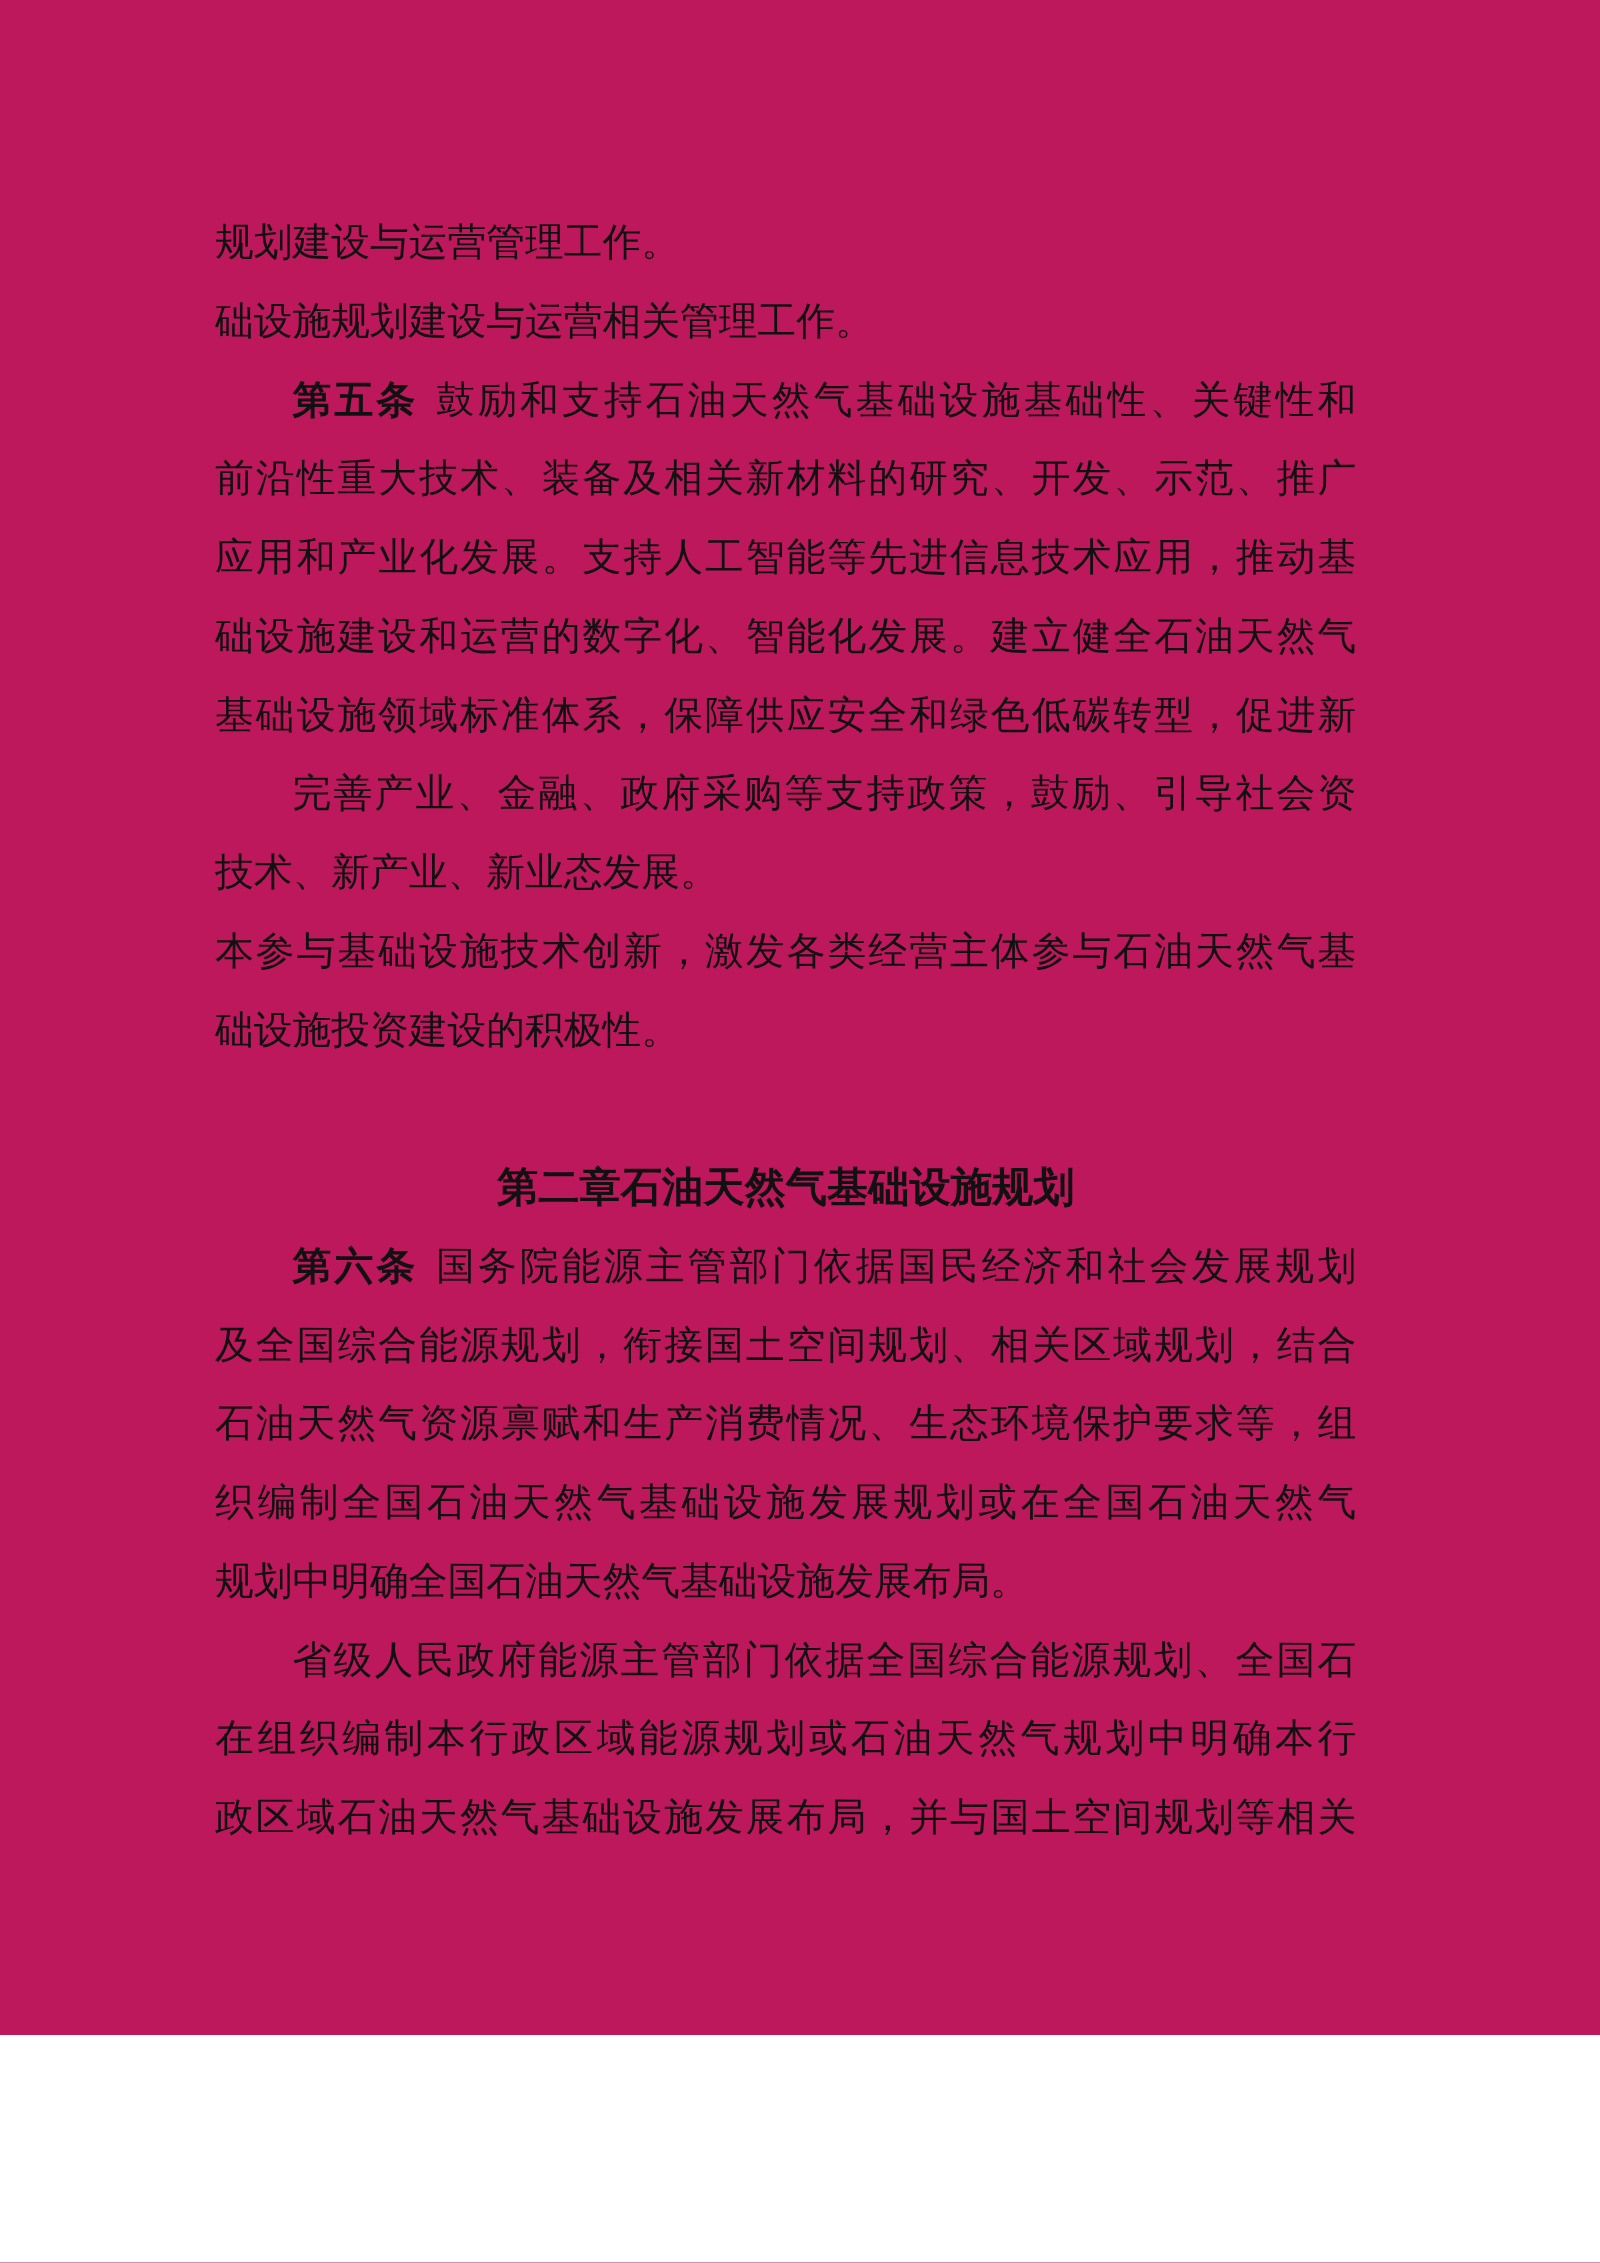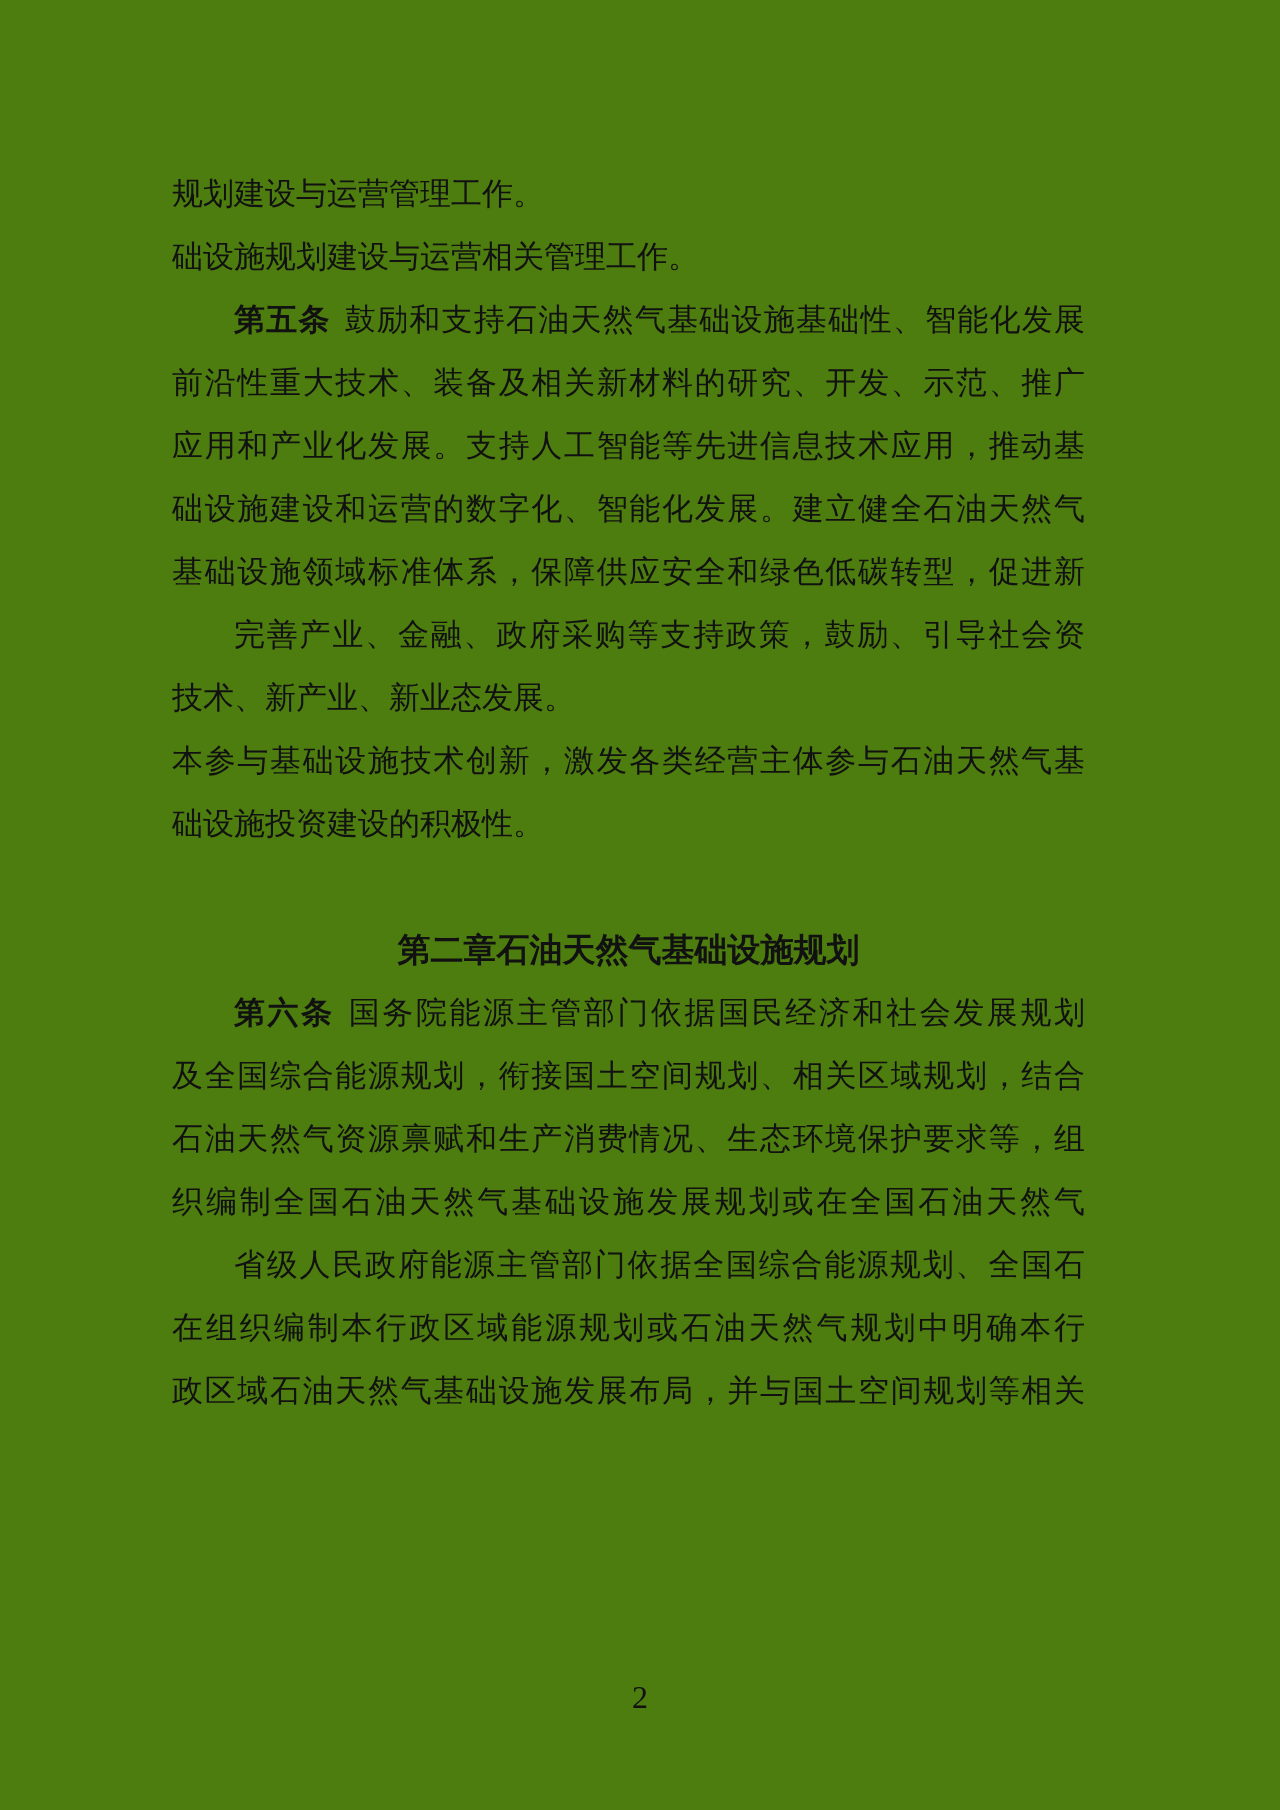--- a/index.html
+++ b/index.html
@@ -3,22 +3,22 @@
 <meta charset="utf-8">
 <style>
   html, body {
     margin: 0;
     padding: 0;
     background: #ffffff;
   }
   .page {
     position: relative;
     width: 1280px;
-    height: 1810px;
-    background: #4d7c0f;
+    height: 1628px;
+    background: #be185d;
     color: #111111;
     font-family: "Liberation Serif", serif;
     overflow: hidden;
   }
   .content {
     position: absolute;
     left: 172px;
     top: 162px;
     width: 913px;
   }
@@ -77,39 +77,40 @@
 </style>
 </head>
 <body>
 
 <div class="page">
   <div class="content">
 
     <div class="line end"><span>规划建设与运营管理工作。</span></div>
     <div class="line end"><span>础设施规划建设与运营相关管理工作。</span></div>
 
-    <div class="line fill indent"><span class="lead">第五条</span><span>鼓励和支持石油天然气基础设施基础性、智能化发展</span></div>
+    <div class="line fill indent"><span class="lead">第五条</span><span>鼓励和支持石油天然气基础设施基础性、关键性和</span></div>
     <div class="line fill"><span>前沿性重大技术、装备及相关新材料的研究、开发、示范、推广</span></div>
     <div class="line fill"><span>应用和产业化发展。支持人工智能等先进信息技术应用，推动基</span></div>
     <div class="line fill"><span>础设施建设和运营的数字化、智能化发展。建立健全石油天然气</span></div>
     <div class="line fill"><span>基础设施领域标准体系，保障供应安全和绿色低碳转型，促进新</span></div>
     <div class="line fill indent"><span>完善产业、金融、政府采购等支持政策，鼓励、引导社会资</span></div>
 
     <div class="line end"><span>技术、新产业、新业态发展。</span></div>
     <div class="line fill"><span>本参与基础设施技术创新，激发各类经营主体参与石油天然气基</span></div>
     <div class="line end"><span>础设施投资建设的积极性。</span></div>
 
     <div class="blank-row"></div>
 
     <div class="chapter"><span class="chapter-no">第二章</span><span>石油天然气基础设施规划</span></div>
 
     <div class="line fill indent"><span class="lead">第六条</span><span>国务院能源主管部门依据国民经济和社会发展规划</span></div>
     <div class="line fill"><span>及全国综合能源规划，衔接国土空间规划、相关区域规划，结合</span></div>
     <div class="line fill"><span>石油天然气资源禀赋和生产消费情况、生态环境保护要求等，组</span></div>
     <div class="line fill"><span>织编制全国石油天然气基础设施发展规划或在全国石油天然气</span></div>
+    <div class="line end"><span>规划中明确全国石油天然气基础设施发展布局。</span></div>
 
     <div class="line fill indent"><span>省级人民政府能源主管部门依据全国综合能源规划、全国石</span></div>
     <div class="line fill"><span>在组织编制本行政区域能源规划或石油天然气规划中明确本行</span></div>
     <div class="line fill"><span>政区域石油天然气基础设施发展布局，并与国土空间规划等相关</span></div>
 
   </div>
 
   <div class="page-number">2</div>
 </div>
 

